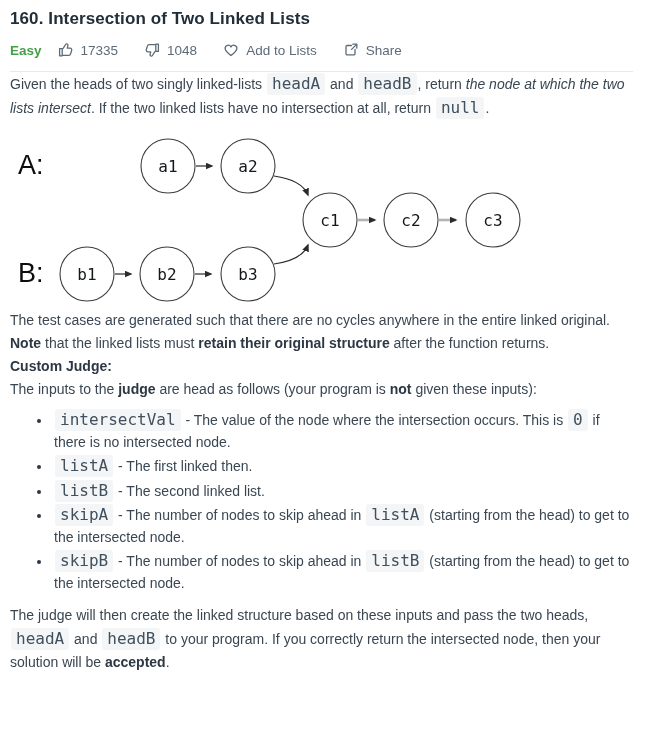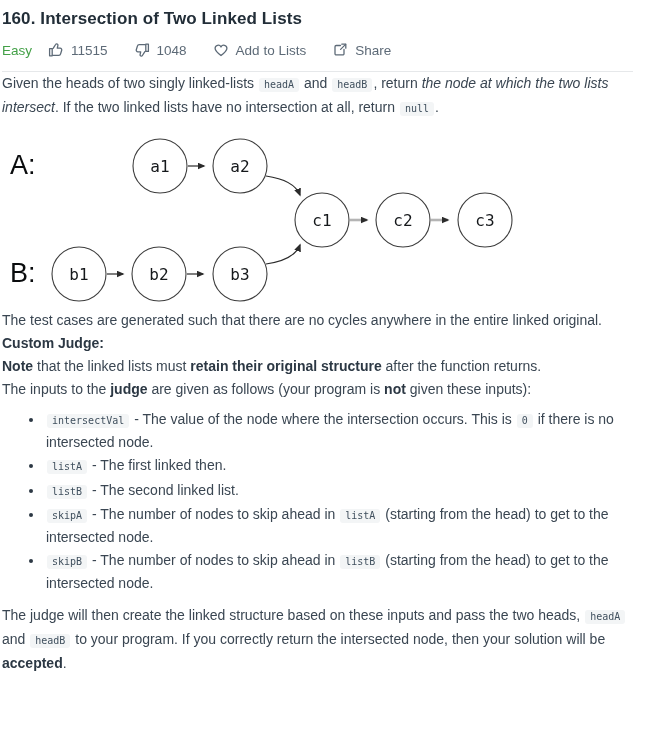--- a/index.html
+++ b/index.html
@@ -3,40 +3,40 @@
 <meta charset="utf-8">
 <style>
   html, body { margin: 0; padding: 0; }
   body {
     width: 645px; height: 753px;
     background: #ffffff;
     font-family: "Liberation Sans", sans-serif;
     color: #3a4652;
     overflow: hidden;
   }
-  .container { padding: 9px 12px 0 2px; }
+  .container { padding: 9px 12px 0 10px; }
 
   .title {
     font-size: 17px;
     font-weight: 700;
     color: #222e38;
     margin: 0;
     letter-spacing: 0.1px;
   }
 
   .meta {
     display: flex;
     align-items: center;
     margin-top: 13px;
     font-size: 13.5px;
     color: #5d6a77;
   }
   .meta-group { display: flex; align-items: center; margin-right: 26px; cursor: default; }
   .meta-group .ic { margin-right: 7px; display: inline-flex; }
-  .difficulty { font-weight: 400; margin-right: 16px; }
+  .difficulty { font-weight: 700; margin-right: 16px; }
 
   .divider { border: none; border-top: 1px solid #e6e8ea; margin: 13px 0 0 0; }
 
   p.body-p {
     font-size: 14px;
     line-height: 23px;
     margin: 0;
   }
   .p-intro   { margin-top: 15px; }
   .p-example { margin-top: 14px; }
@@ -44,21 +44,21 @@
   .p-note    { margin-top: 13px; }
   .p-judge   { margin-top: 14px; }
   .p-inputs  { margin-top: 14px; }
   .p-final   { margin-top: 13px; }
 
   .seg-plain  { }
   .seg-bold   { font-weight: 700; color: #2c3844; }
   .seg-italic { font-style: italic; }
   .seg-code {
     font-family: "DejaVu Sans Mono", "Liberation Mono", monospace;
-    font-size: 10px;
+    font-size: 16px;
     background: #f3f5f6;
     color: #40505e;
     padding: 1px 5px 2px 5px;
     border-radius: 3px;
     margin: 0 1px;
     white-space: nowrap;
   }
 
   ul.judge-list {
     margin: 8px 0 10px 0;
@@ -95,21 +95,21 @@
   <div class="meta">
     <span class="difficulty" style="color: rgb(67, 160, 71);">Easy</span>
 
     <span class="meta-group">
       <span class="ic">
         <svg width="16" height="16" viewBox="0 0 16 16" fill="none" stroke="#5d6a77" stroke-width="1.3" stroke-linejoin="round">
           <path d="M1.6 6.6 h2.6 v7.2 H1.6 z"></path>
           <path d="M4.2 13.3 h6.6 c0.9 0 1.6-0.6 1.8-1.4 l1.1-3.7 c0.3-1-0.5-2-1.5-2 H9.3 l0.6-2.8 c0.2-0.8-0.4-1.6-1.2-1.6 -0.5 0-0.9 0.3-1.1 0.7 L5.3 6.2 4.2 6.8"></path>
         </svg>
       </span>
-      <span>11515</span>
+      <span>17335</span>
     </span>
 
     <span class="meta-group">
       <span class="ic">
         <svg width="16" height="16" viewBox="0 0 16 16" fill="none" stroke="#5d6a77" stroke-width="1.3" stroke-linejoin="round" style="transform: rotate(180deg)">
           <path d="M1.6 6.6 h2.6 v7.2 H1.6 z"></path>
           <path d="M4.2 13.3 h6.6 c0.9 0 1.6-0.6 1.8-1.4 l1.1-3.7 c0.3-1-0.5-2-1.5-2 H9.3 l0.6-2.8 c0.2-0.8-0.4-1.6-1.2-1.6 -0.5 0-0.9 0.3-1.1 0.7 L5.3 6.2 4.2 6.8"></path>
         </svg>
       </span>
       <span>1048</span>
@@ -191,25 +191,25 @@
       </g>
       <g>
         <circle cx="238" cy="145" r="27" fill="#ffffff" stroke="#3d3d3d" stroke-width="1.1"></circle>
         <text class="node-label" x="238" y="145" text-anchor="middle" dy="0.35em">b3</text>
       </g>
     </svg>
   </div>
 
   <p class="body-p p-cases"><span class="seg-plain">The test cases are generated such that there are no cycles anywhere in the entire linked original.</span></p>
 
+  <p class="body-p p-note"><span class="seg-bold">Note</span><span class="seg-plain"> that the linked lists must </span><span class="seg-bold">retain their original structure</span><span class="seg-plain"> after the function returns.</span></p>
+
   <p class="body-p p-judge"><span class="seg-bold">Custom Judge:</span></p>
 
-  <p class="body-p p-note"><span class="seg-bold">Note</span><span class="seg-plain"> that the linked lists must </span><span class="seg-bold">retain their original structure</span><span class="seg-plain"> after the function returns.</span></p>
-
-  <p class="body-p p-inputs"><span class="seg-plain">The inputs to the </span><span class="seg-bold">judge</span><span class="seg-plain"> are given as follows (your program is </span><span class="seg-bold">not</span><span class="seg-plain"> given these inputs):</span></p>
+  <p class="body-p p-inputs"><span class="seg-plain">The inputs to the </span><span class="seg-bold">judge</span><span class="seg-plain"> are head as follows (your program is </span><span class="seg-bold">not</span><span class="seg-plain"> given these inputs):</span></p>
 
   <ul class="judge-list">
     <li><span class="seg-code">intersectVal</span><span class="seg-plain"> - The value of the node where the intersection occurs. This is </span><span class="seg-code">0</span><span class="seg-plain"> if there is no intersected node.</span></li>
     <li><span class="seg-code">listA</span><span class="seg-plain"> - The first linked then.</span></li>
     <li><span class="seg-code">listB</span><span class="seg-plain"> - The second linked list.</span></li>
     <li><span class="seg-code">skipA</span><span class="seg-plain"> - The number of nodes to skip ahead in </span><span class="seg-code">listA</span><span class="seg-plain"> (starting from the head) to get to the intersected node.</span></li>
     <li><span class="seg-code">skipB</span><span class="seg-plain"> - The number of nodes to skip ahead in </span><span class="seg-code">listB</span><span class="seg-plain"> (starting from the head) to get to the intersected node.</span></li>
   </ul>
 
   <p class="body-p p-final"><span class="seg-plain">The judge will then create the linked structure based on these inputs and pass the two heads, </span><span class="seg-code">headA</span><span class="seg-plain"> and </span><span class="seg-code">headB</span><span class="seg-plain"> to your program. If you correctly return the intersected node, then your solution will be </span><span class="seg-bold">accepted</span><span class="seg-plain">.</span></p>

